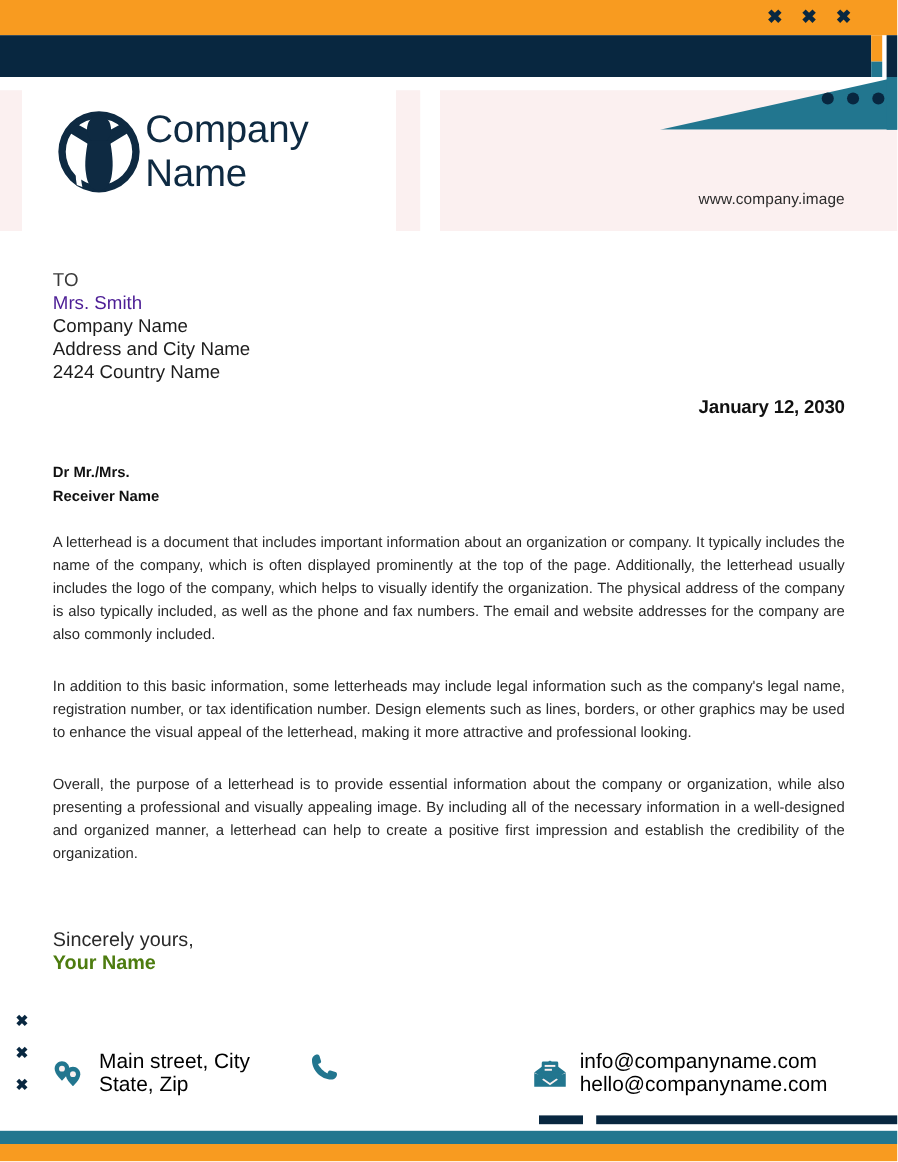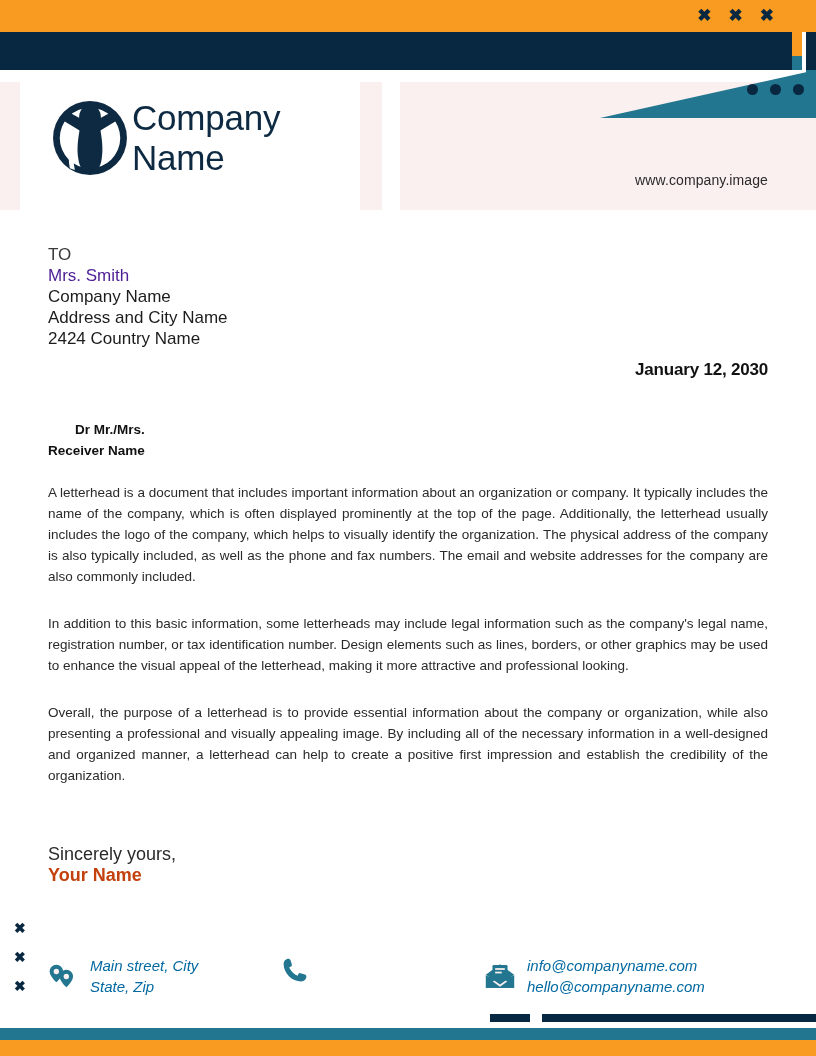--- a/index.html
+++ b/index.html
@@ -162,21 +162,20 @@
     letter-spacing: -0.2px;
   }
 
   .salutation {
     position: absolute;
     left: 48px; top: 419px;
     font-size: 13.5px;
     line-height: 21px;
     font-weight: bold;
     color: #111111;
-    text-align: right;
   }
 
   .body-copy {
     position: absolute;
     left: 48px; top: 482px;
     width: 720px;
     font-size: 13.5px;
     line-height: 21px;
     color: #2a2a2a;
     text-align: justify;
@@ -186,21 +185,21 @@
 
   .signoff {
     position: absolute;
     left: 48px; top: 844px;
     font-size: 18px;
     line-height: 21px;
     color: #2a2a2a;
   }
   .signoff .sig-name {
     font-weight: bold;
-    color: #c2410c;
+    color: #4d7c0f;
   }
 
   
   .foot-xmarks {
     position: absolute;
     left: 14px; top: 920px;
     display: flex;
     flex-direction: column;
     gap: 13px;
   }
@@ -226,24 +225,23 @@
   .contact-item.addr { width: 232px; }
   .contact-item.phone { width: 205px; }
   .contact-ico {
     width: 30px; height: 30px;
     flex: 0 0 30px;
     display: flex;
     align-items: center;
     justify-content: center;
   }
   .contact-lines {
-    font-size: 15px;
+    font-size: 19px;
     line-height: 21px;
-    color: #0369a1;
-    font-style: italic;
+    color: #000000;
   }
 
   .bar-navy-short {
     position: absolute;
     left: 490px; top: 1014px;
     width: 40px; height: 8px;
     background: #082740;
   }
   .bar-navy-long {
     position: absolute;

